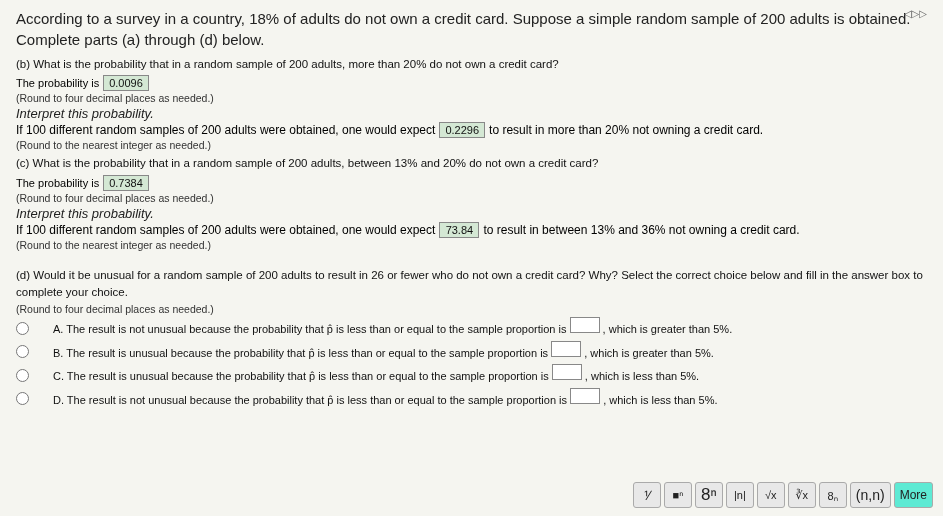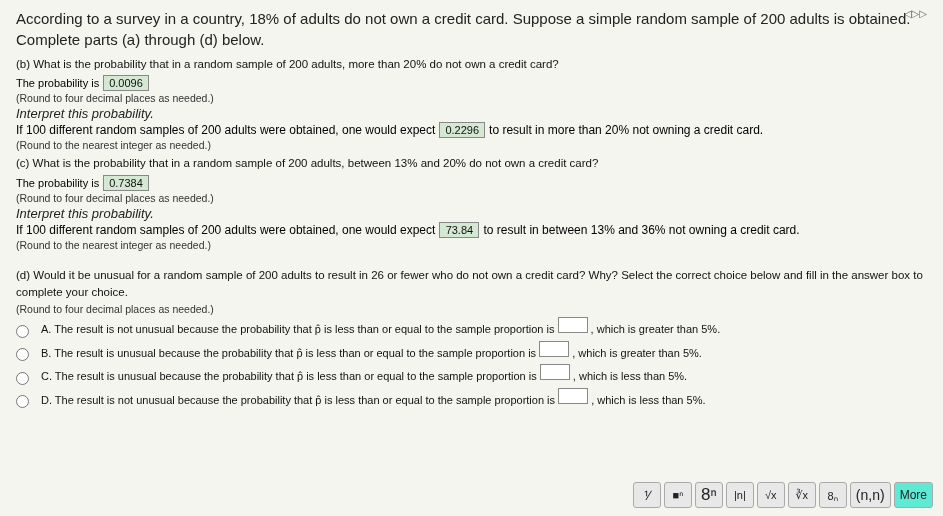--- a/index.html
+++ b/index.html
@@ -59,22 +59,22 @@
     }
     .interpret-label {
       font-size: 13px;
       font-style: italic;
       color: #222;
       margin-top: 2px;
       margin-bottom: 1px;
     }
     .radio-option {
       display: flex;
-      align-items: flex-end;
-      gap: 12px;
+      align-items: center;
+      gap: 24px;
       margin-bottom: 3px;
     }
     .radio-input {
       margin-top: 2px;
       width: 13px;
       height: 13px;
       cursor: pointer;
     }
     .option-text {
       font-size: 11px;

